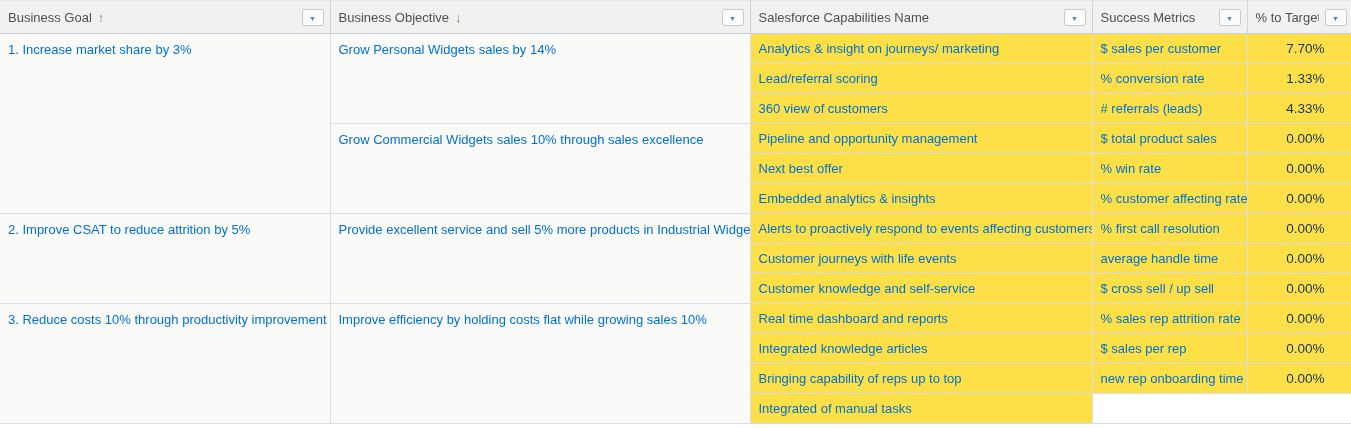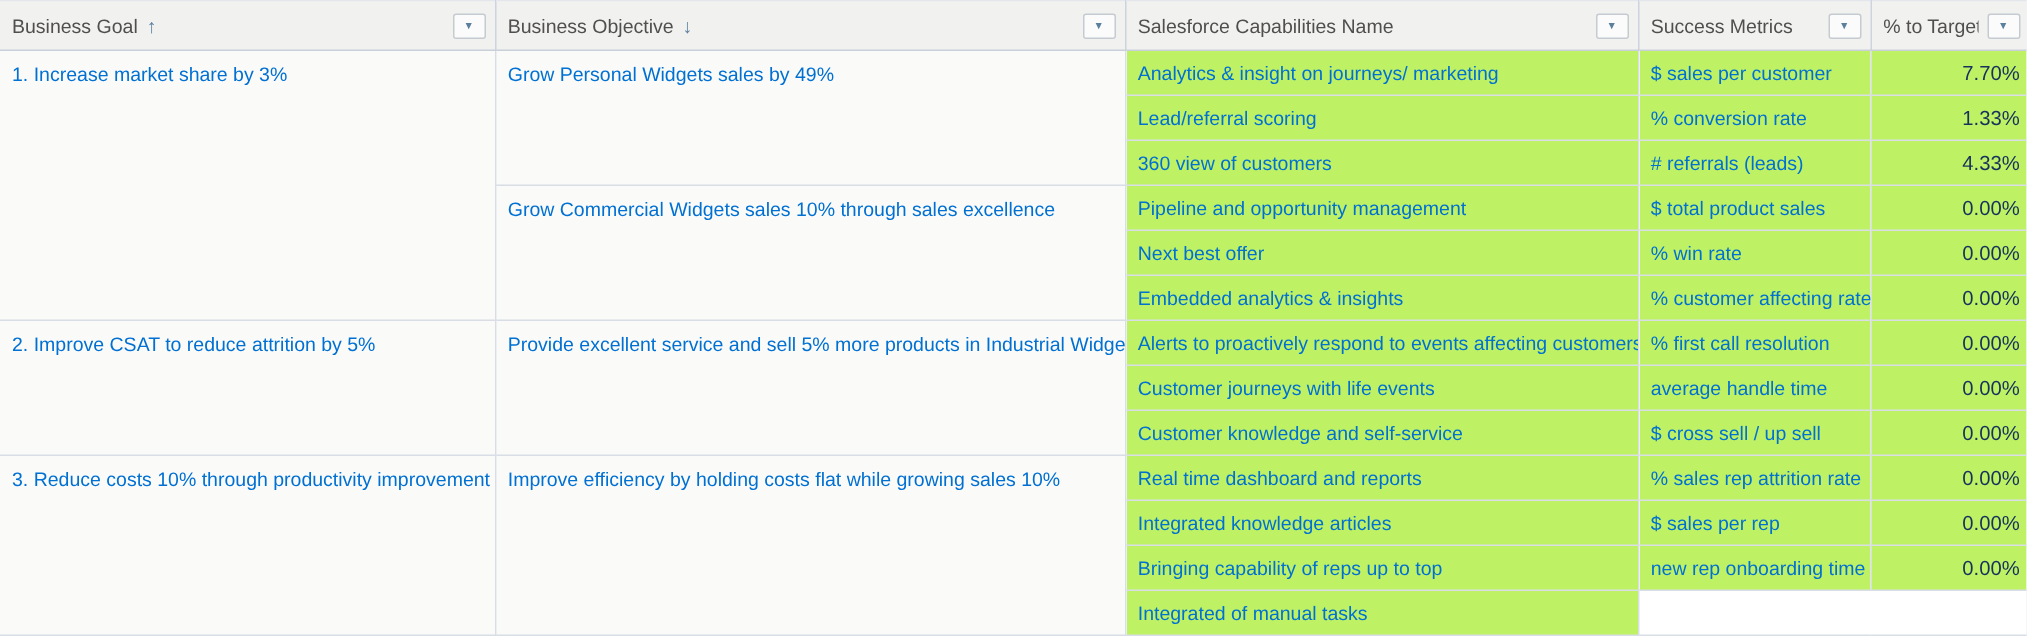--- a/index.html
+++ b/index.html
@@ -72,38 +72,38 @@
     line-height: 1;
     transform: translateY(0.5px);
   }
 
   tbody tr { height: 30px; }
   tbody td {
     border-right: 1px solid #d8dde6;
     border-bottom: 1px solid #d8dde6;
     padding: 0 8px;
     vertical-align: middle;
-    background: #bef264;
+    background: #fde047;
     overflow: hidden;
     white-space: nowrap;
   }
   td.merged {
     background: #fafaf9;
     vertical-align: top;
     padding-top: 8px;
   }
   .link-text {
     color: #0070d2;
     cursor: pointer;
     text-decoration: none;
     text-align: center;
   }
   td.pct {
     text-align: right;
-    padding-right: 4px;
+    padding-right: 26px;
     color: #16325c;
     font-size: 13.5px;
   }
   td.empty-span { background: #ffffff; }
 </style>
 </head>
 <body>
 
 <table class="matrix">
   <colgroup>
@@ -155,21 +155,21 @@
           <span class="dd-btn">
               <span class="dd-glyph">▼</span>
             </span>
         </div>
       </th>
     </tr>
   </thead>
   <tbody>
     <tr>
       <td class="merged" rowspan="6"><span class="link-text">1. Increase market share by 3%</span></td>
-      <td class="merged" rowspan="3"><span class="link-text">Grow Personal Widgets sales by 49%</span></td>
+      <td class="merged" rowspan="3"><span class="link-text">Grow Personal Widgets sales by 14%</span></td>
       <td><span class="link-text">Analytics &amp; insight on journeys/ marketing</span></td>
       <td><span class="link-text">$ sales per customer</span></td>
       <td class="pct">7.70%</td>
     </tr>
     <tr>
       <td><span class="link-text">Lead/referral scoring</span></td>
       <td><span class="link-text">% conversion rate</span></td>
       <td class="pct">1.33%</td>
     </tr>
     <tr>

